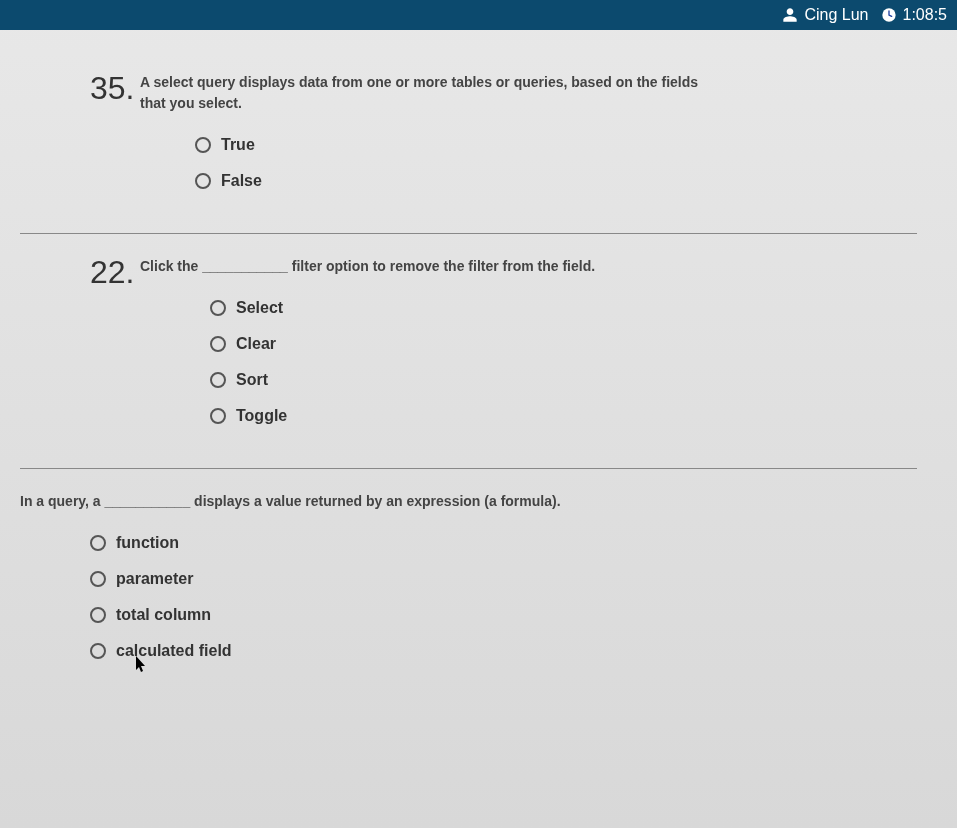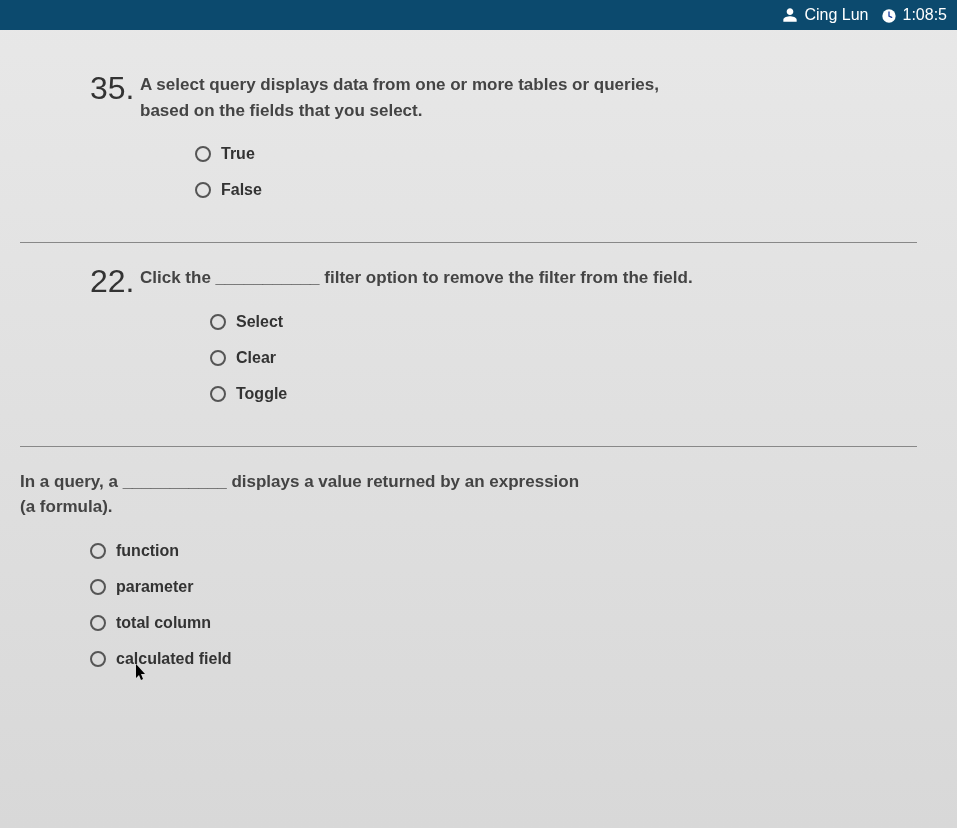--- a/index.html
+++ b/index.html
@@ -25,21 +25,21 @@
       gap: 12px;
       font-size: 16px;
     }
     .header-user {
       display: flex;
       align-items: center;
       gap: 6px;
     }
     .header-time {
       display: flex;
-      align-items: flex-end;
+      align-items: center;
       gap: 6px;
     }
     .icon-svg {
       width: 16px;
       height: 16px;
       fill: white;
     }
     .content {
       padding: 20px 40px 20px 20px;
     }
@@ -57,21 +57,21 @@
       width: 120px;
       flex-shrink: 0;
       padding-left: 70px;
       padding-top: 2px;
     }
     .q-body {
       flex: 1;
       padding-top: 4px;
     }
     .q-text {
-      font-size: 17px;
+      font-size: 14px;
       color: #444;
       font-weight: bold;
       line-height: 1.5;
       margin-bottom: 22px;
       max-width: 560px;
     }
     .options {
       padding-left: 55px;
     }
     .option {
@@ -149,20 +149,24 @@
         <div class="option">
           <span class="radio-circle"></span>
           <span class="option-label">Select</span>
         </div>
         <div class="option">
           <span class="radio-circle"></span>
           <span class="option-label">Clear</span>
         </div>
         <div class="option">
           <span class="radio-circle"></span>
+          <span class="option-label">Sort</span>
+        </div>
+        <div class="option">
+          <span class="radio-circle"></span>
           <span class="option-label">Toggle</span>
         </div>
       </div>
     </div>
   </div>
 
   <div class="question">
     <div class="q-body">
       <div class="q-text">In a query, a ___________ displays a value returned by an expression (a formula).</div>
       <div class="options options-indent">

